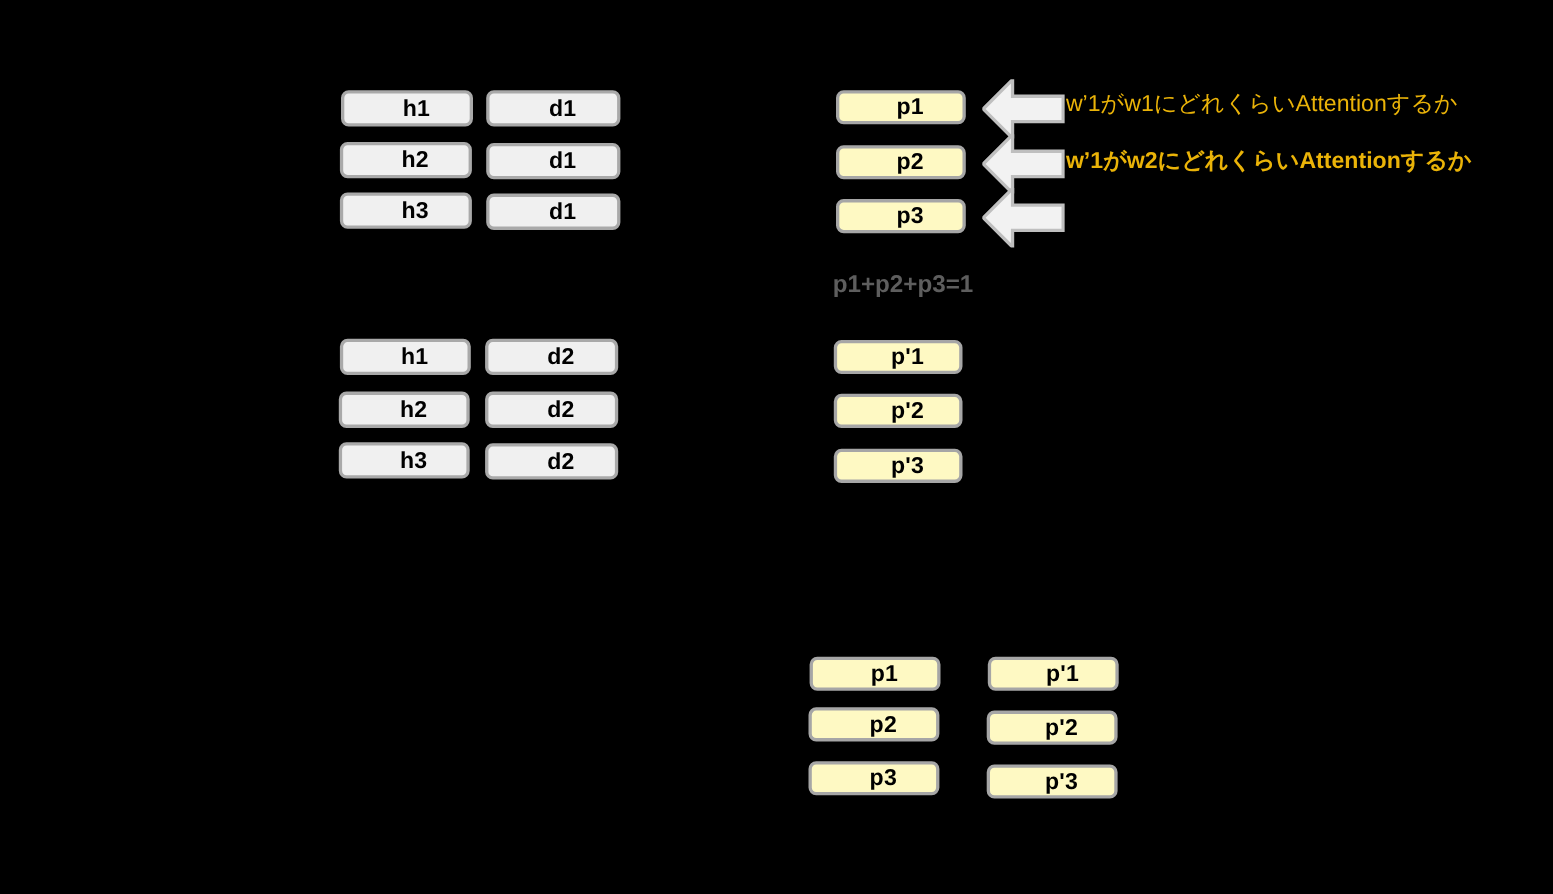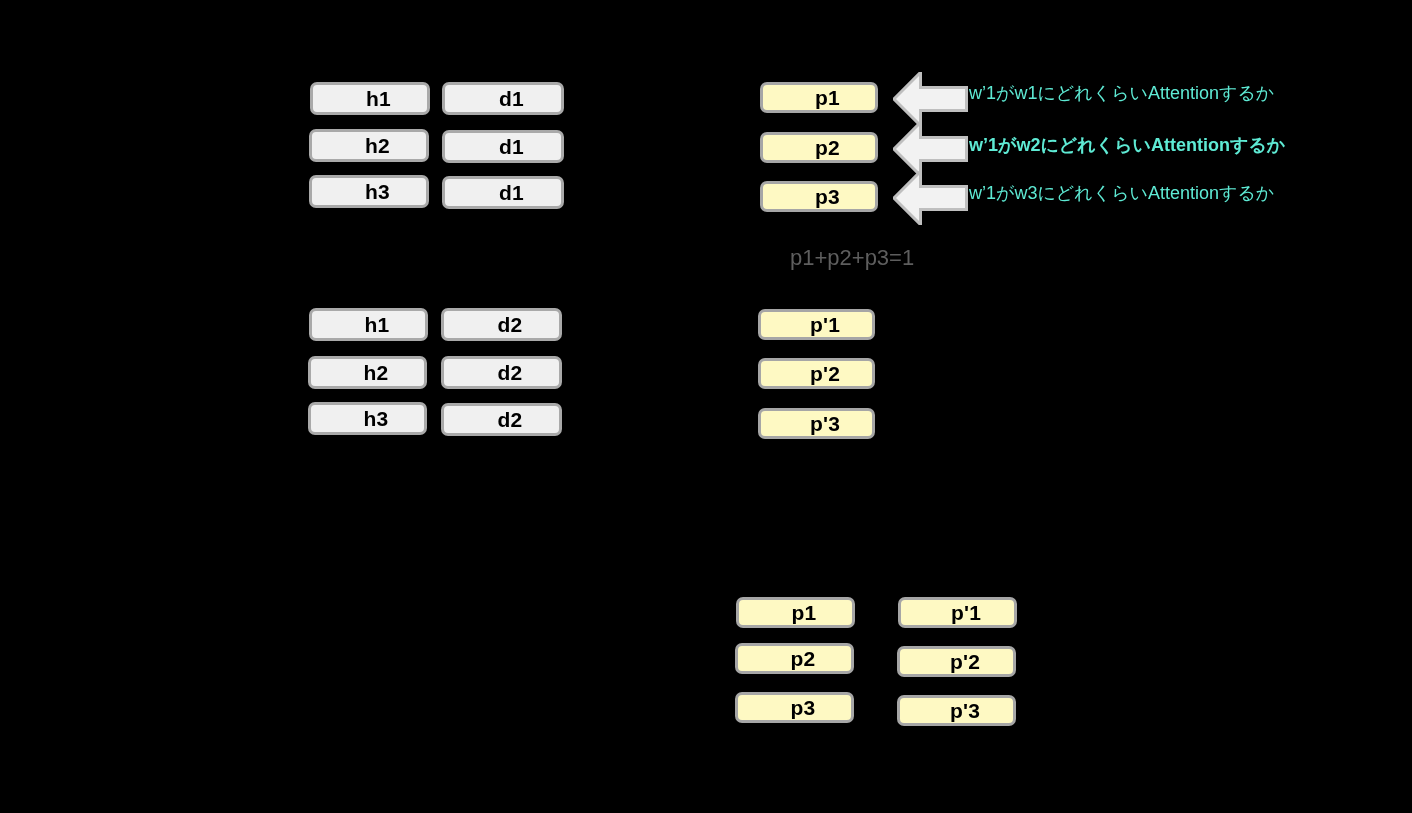--- a/index.html
+++ b/index.html
@@ -54,22 +54,22 @@
   .arrow-wrap {
     position: absolute;
   }
   .arrow-wrap svg {
     display: block;
   }
 
   
   .caption {
     position: absolute;
-    color: #5eead4;
-    font-size: 18px;
+    color: #eab308;
+    font-size: 21px;
     line-height: 1;
     white-space: nowrap;
     font-family: "Liberation Sans", "DejaVu Sans", sans-serif;
   }
   .caption.formula {
     font-size: 22px;
     color: #5e5e5e;
   }
 </style>
 </head>
@@ -115,23 +115,22 @@
 
   <div class="arrow-wrap" style="left:893px; top:171px;">
     <svg width="75" height="54" viewBox="0 0 75 54">
       <polygon points="3,27 26,4 26,17 72,17 72,37 26,37 26,50" fill="#f2f2f2" stroke="#bfbfbf" stroke-width="6" stroke-linejoin="miter"></polygon>
       <polygon points="3,27 26,4 26,17 72,17 72,37 26,37 26,50" fill="#f2f2f2"></polygon>
     </svg>
   </div>
 
   <div class="caption" style="left:969px; top:84px;">w’1がw1にどれくらいAttentionするか</div>
   <div class="caption" style="left:969px; top:136px;font-weight:bold;">w’1がw2にどれくらいAttentionするか</div>
-  <div class="caption" style="left:969px; top:184px;">w’1がw3にどれくらいAttentionするか</div>
 
-  <div class="caption formula" style="left:790px; top:247px;">p1+p2+p3=1</div>
+  <div class="caption formula" style="left:757px; top:247px;font-weight:bold;">p1+p2+p3=1</div>
 
   <div class="chip blue" style="left:758px; top:309px; width:117px; height:31px;">p'1</div>
   <div class="chip blue" style="left:758px; top:358px; width:117px; height:31px;">p'2</div>
   <div class="chip blue" style="left:758px; top:408px; width:117px; height:31px;">p'3</div>
 
   <div class="chip blue" style="left:736px; top:597px; width:119px; height:31px;">p1</div>
   <div class="chip blue" style="left:735px; top:643px; width:119px; height:31px;">p2</div>
   <div class="chip blue" style="left:735px; top:692px; width:119px; height:31px;">p3</div>
 
   <div class="chip blue" style="left:898px; top:597px; width:119px; height:31px;">p'1</div>

